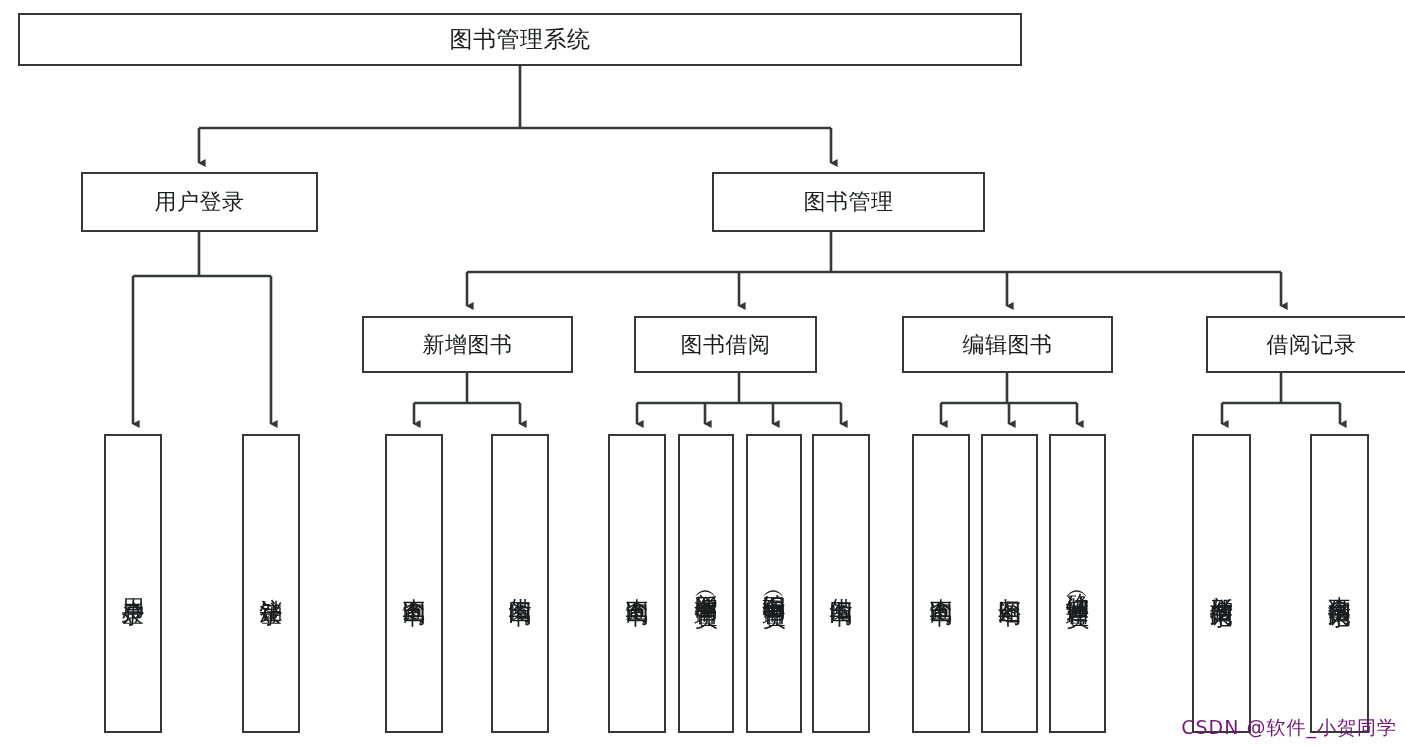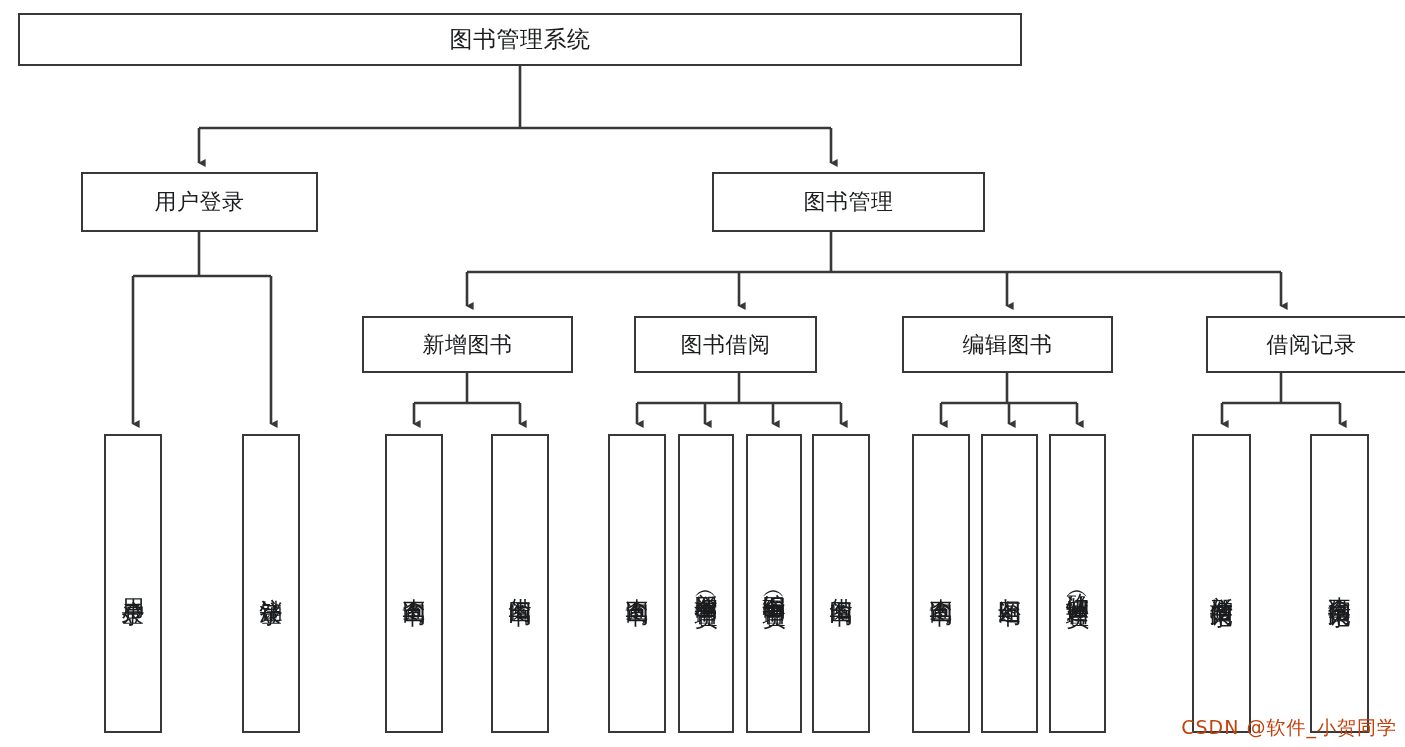--- a/index.html
+++ b/index.html
@@ -52,21 +52,21 @@
     letter-spacing: 2px;
   }
   .node.root .node-label {
     font-size: 23px;
   }
   #watermark {
     position: absolute;
     right: 8px;
     bottom: 6px;
     font-size: 19px;
-    color: #c2410c;
+    color: #701a75;
     letter-spacing: 1px;
     z-index: 5;
     white-space: nowrap;
   }
 </style>
 </head>
 <body>
 
 <div id="diagram-root">
 

